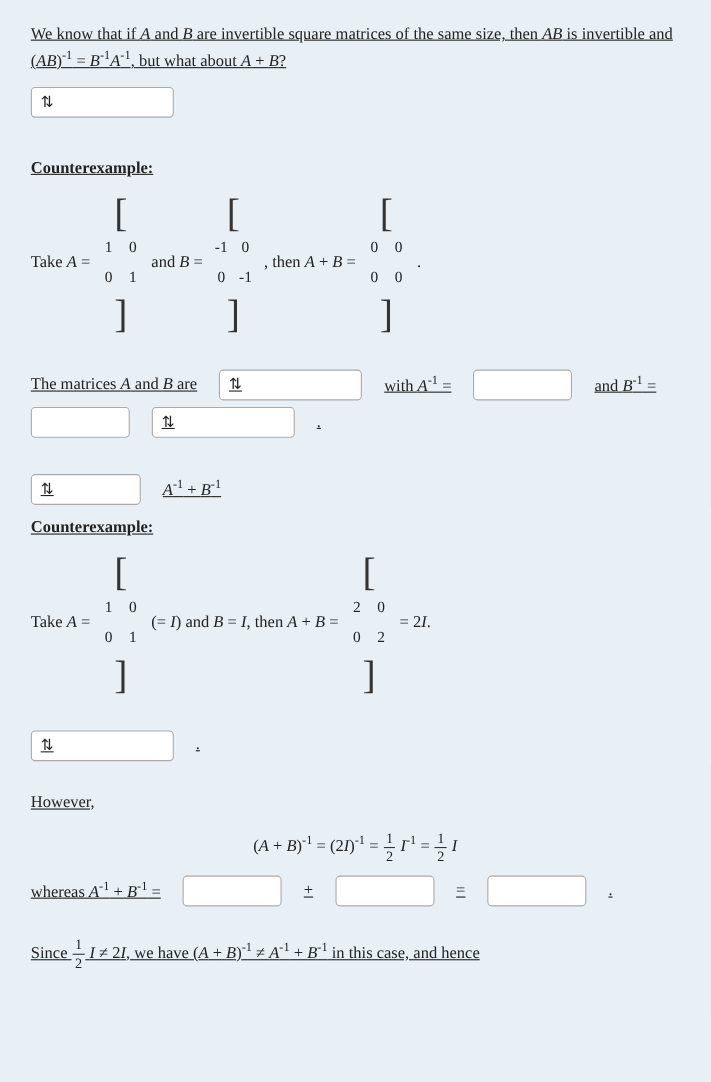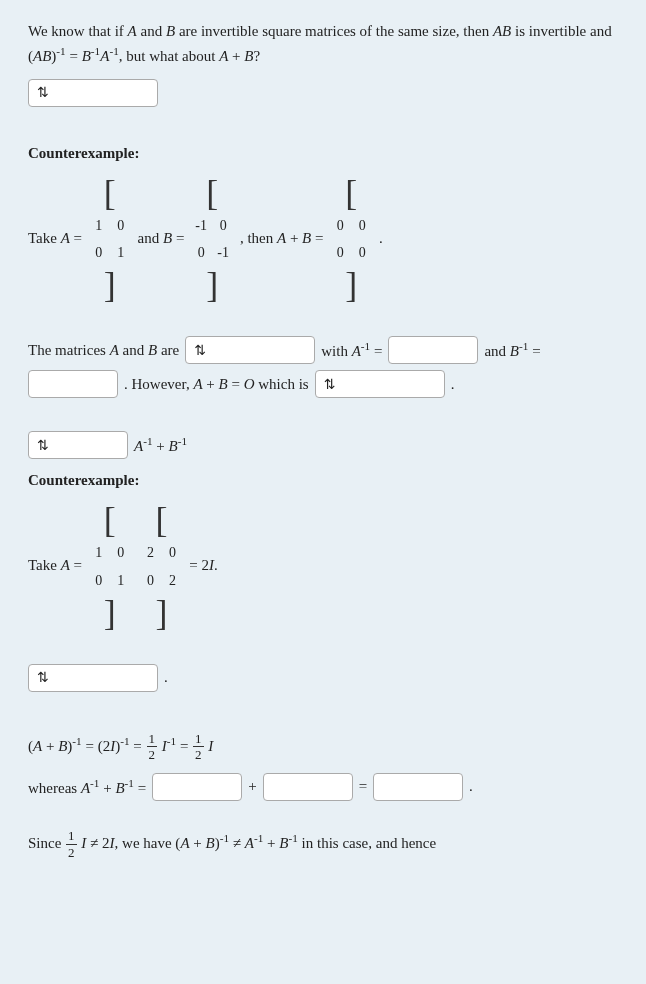--- a/index.html
+++ b/index.html
@@ -9,21 +9,21 @@
       font-size: 15px;
       color: #222;
       width: 646px;
       min-height: 984px;
     }
     .page {
       background: #e8f0f5;
       padding: 20px 28px 28px 28px;
       min-height: 984px;
     }
-    p { margin-bottom: 10px; line-height: 1.55; }
+    p { margin-bottom: 10px; line-height: 1.55; text-decoration: underline; }
     .bold { font-weight: bold; }
     .section { margin-bottom: 10px; }
     .dropdown-select {
       display: inline-flex;
       align-items: center;
       background: white;
       border: 1px solid #aaa;
       border-radius: 4px;
       padding: 3px 8px;
       min-width: 120px;
@@ -71,36 +71,37 @@
     }
     .matrix-cell {
       text-align: center;
       min-width: 14px;
     }
     .math-line {
       margin: 6px 0;
       line-height: 1.8;
     }
     .math-display {
-      text-align: left;
+      text-align: center;
       margin: 12px 0 10px 0;
       font-size: 15px;
     }
     .block-section {
       margin: 10px 0;
     }
     .dropdown-row {
       margin: 8px 0;
     }
     .inputs-row {
       display: flex;
       align-items: center;
-      gap: 6px;
+      gap: 20px;
       flex-wrap: wrap;
       margin: 6px 0;
+      text-decoration: underline;
     }
     .frac {
       display: inline-flex;
       flex-direction: column;
       align-items: center;
       vertical-align: middle;
       font-size: 13px;
       line-height: 1.1;
       margin: 0 1px;
     }
@@ -184,21 +185,20 @@
       <span>The matrices <i>A</i> and <i>B</i> are</span>
       <div class="dropdown-select dropdown-medium">
         <span>⇅</span>
       </div>
       <span>with <i>A</i><sup>-1</sup> =</span>
       <div class="text-input"></div>
       <span>and <i>B</i><sup>-1</sup> =</span>
     </div>
     <div class="inputs-row">
       <div class="text-input"></div>
-      <span>. However, <i>A</i> + <i>B</i> = <i>O</i> which is</span>
       <div class="dropdown-select dropdown-medium">
         <span>⇅</span>
       </div>
       <span>.</span>
     </div>
   </div>
 
   <br>
 
   
@@ -219,20 +219,21 @@
       <span class="matrix">
         <span class="matrix-bracket-left">[</span>
         <span class="matrix-content matrix-2x2">
           <span class="matrix-cell">1</span>
           <span class="matrix-cell">0</span>
           <span class="matrix-cell">0</span>
           <span class="matrix-cell">1</span>
         </span>
         <span class="matrix-bracket-right">]</span>
       </span>
+      <span> (= <i>I</i>) and <i>B</i> = <i>I</i>, then <i>A</i> + <i>B</i> = </span>
       <span class="matrix">
         <span class="matrix-bracket-left">[</span>
         <span class="matrix-content matrix-2x2">
           <span class="matrix-cell">2</span>
           <span class="matrix-cell">0</span>
           <span class="matrix-cell">0</span>
           <span class="matrix-cell">2</span>
         </span>
         <span class="matrix-bracket-right">]</span>
       </span>
@@ -249,20 +250,21 @@
         <span>⇅</span>
       </div>
       <span>.</span>
     </div>
   </div>
 
   <br>
 
   
   <div class="section">
+    <p>However,</p>
     <div class="math-display">
       (<i>A</i> + <i>B</i>)<sup>-1</sup> = (2<i>I</i>)<sup>-1</sup> = 
       <span class="frac">
         <span class="frac-num">1</span>
         <span class="frac-den">2</span>
       </span>
       <i>I</i><sup>-1</sup> = 
       <span class="frac">
         <span class="frac-num">1</span>
         <span class="frac-den">2</span>

